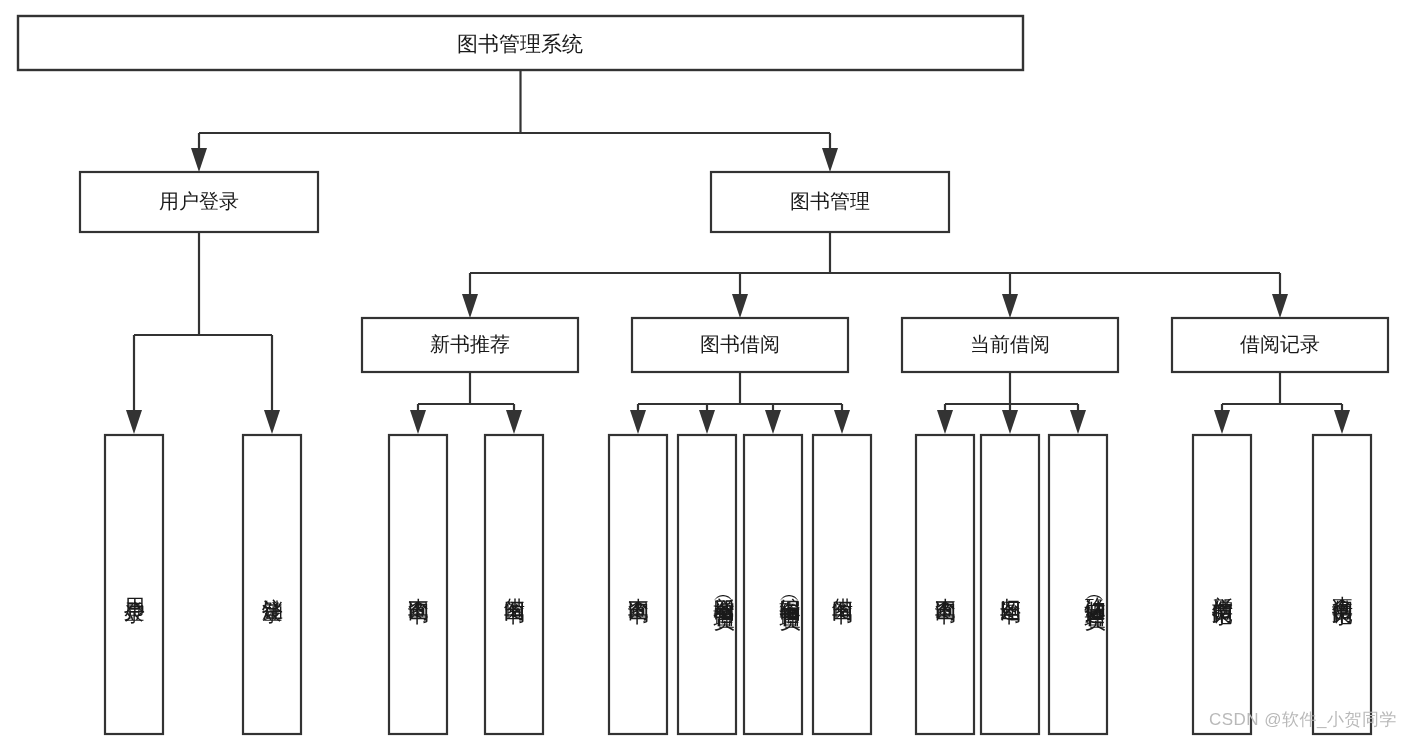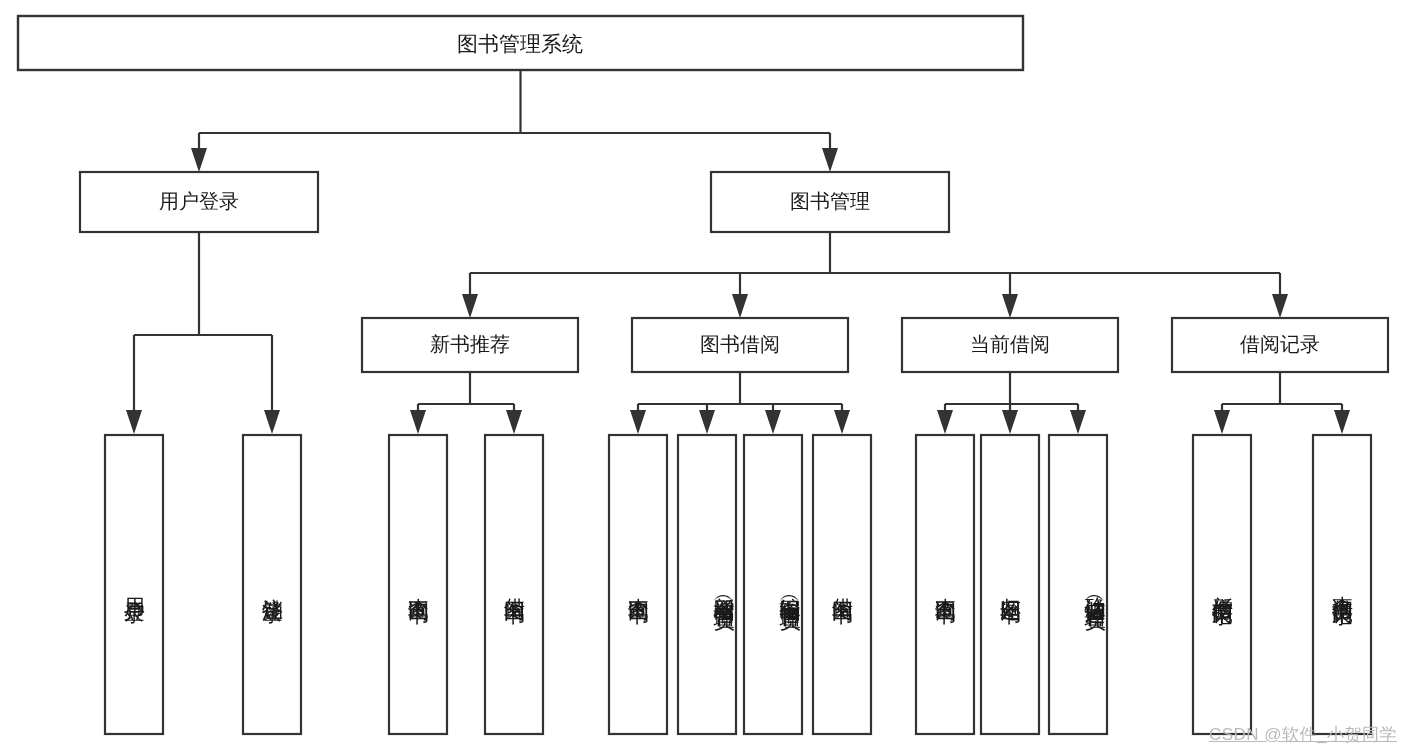--- a/index.html
+++ b/index.html
@@ -64,27 +64,26 @@
     font-size: 21px;
     line-height: 1.18;
     letter-spacing: 2px;
     color: #1a1a1a;
     white-space: nowrap;
     pointer-events: none;
   }
   .watermark {
     position: absolute;
     right: 8px;
-    bottom: 1px;
+    bottom: 16px;
     font-family: "Liberation Sans", "DejaVu Sans", sans-serif;
     font-size: 17px;
     color: #b9b9b9;
     letter-spacing: 0.5px;
     white-space: nowrap;
-    text-decoration: underline;
   }
 </style>
 </head>
 <body>
 
 <div id="diagram-root">
 
   <svg class="diagram" viewBox="0 0 1405 747" xmlns="http://www.w3.org/2000/svg">
 
     <g>

